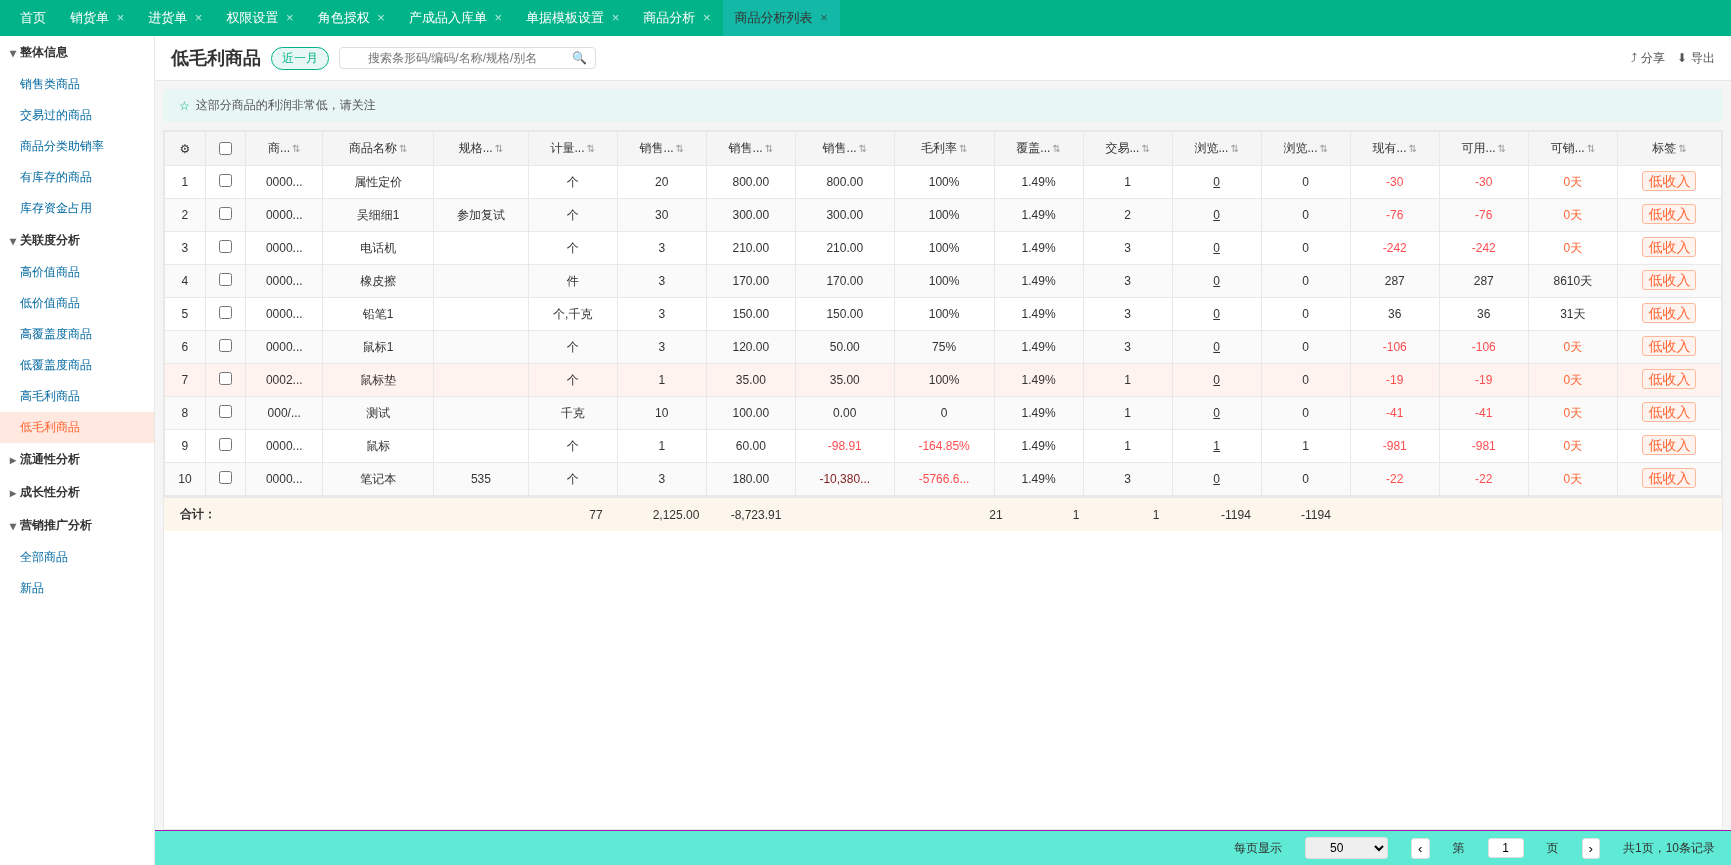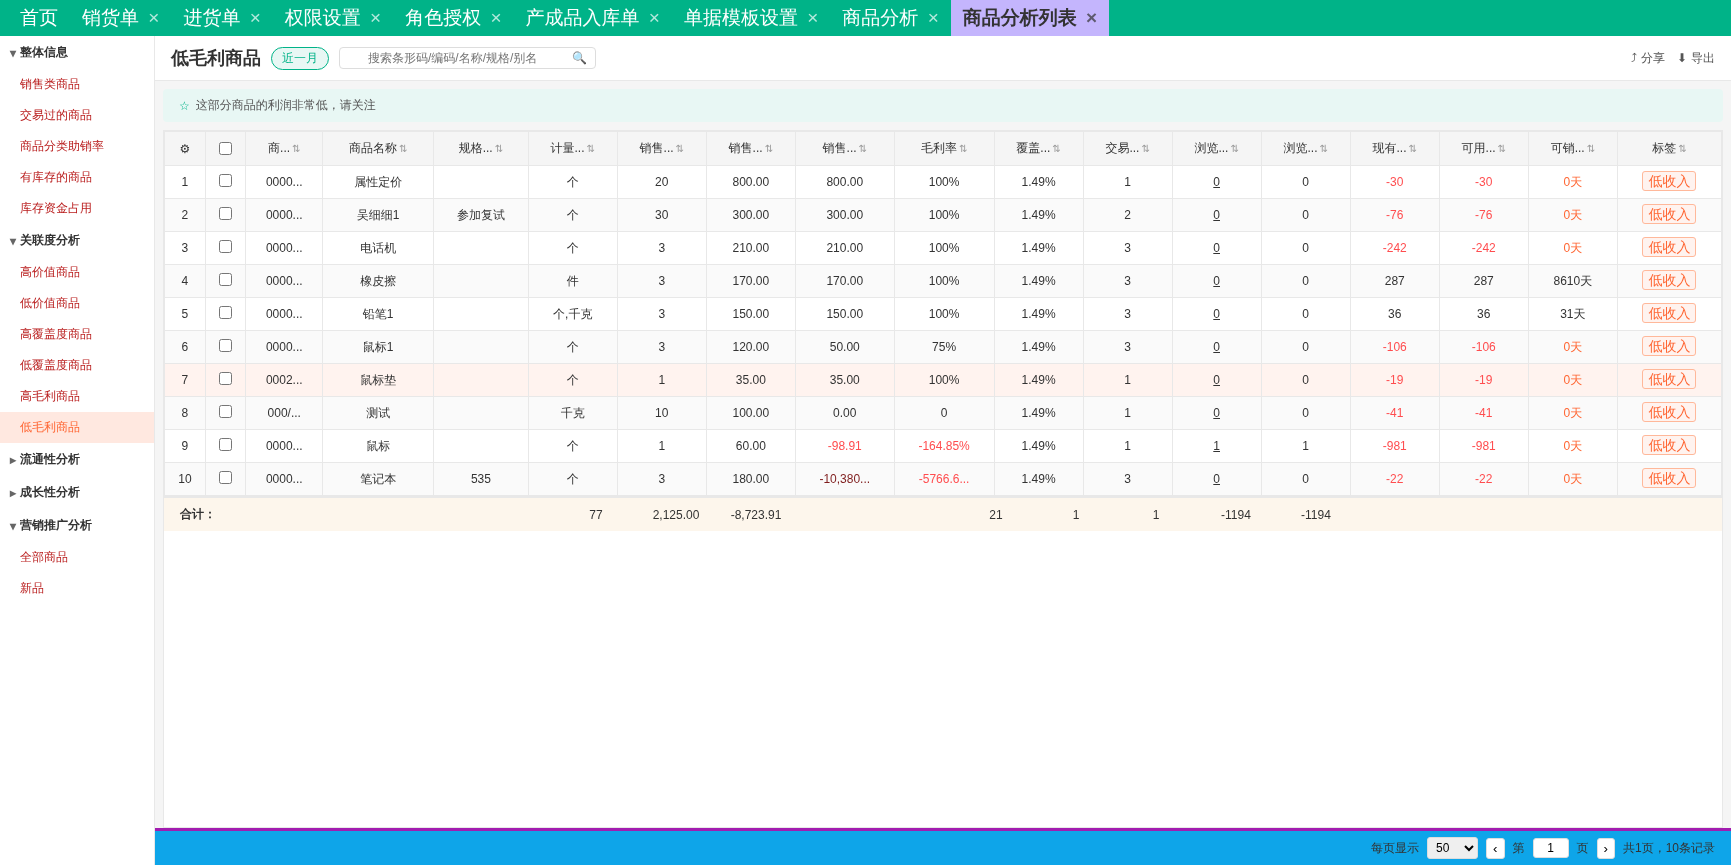--- a/index.html
+++ b/index.html
@@ -12,24 +12,24 @@
       align-items: center;
       height: 36px;
       padding: 0 8px;
     }
     .top-nav .nav-item {
       color: #fff;
       padding: 0 12px;
       height: 36px;
       line-height: 36px;
       cursor: pointer;
-      font-size: 19px;
+      font-size: 13px;
       white-space: nowrap;
     }
-    .top-nav .nav-item.active { background: #c4b5fd; color: #333; font-weight: bold; }
+    .top-nav .nav-item.active { background: #14b8a6; color: #333; }
     .top-nav .nav-item .close-x { margin-left: 4px; opacity: 0.7; }
 
     
     .main-layout {
       display: flex;
       height: calc(100vh - 36px);
     }
 
     
     .sidebar {
@@ -44,21 +44,21 @@
       align-items: center;
       padding: 8px 10px;
       color: #333;
       font-weight: bold;
       font-size: 12px;
       cursor: pointer;
     }
     .sidebar-group-header .arrow { margin-right: 4px; color: #666; }
     .sidebar-item {
       padding: 7px 10px 7px 20px;
-      color: #b91c1c;
+      color: #0369a1;
       cursor: pointer;
       font-size: 12px;
       white-space: nowrap;
     }
     .sidebar-item.active { background: #ffe8e0; color: #ff6633; }
 
     
     .content-area {
       flex: 1;
       display: flex;
@@ -211,33 +211,33 @@
     }
     .footer-cell {
       padding: 0 8px;
       min-width: 80px;
       text-align: center;
       color: #333;
     }
 
     
     .pagination-bar {
-      background: #0ea5e9;
-      border-top: 3px solid #a21caf;
+      background: #5eead4;
+      border-top: 1px solid #a21caf;
       padding: 6px 16px;
       display: flex;
       align-items: center;
       justify-content: flex-end;
-      gap: 8px;
+      gap: 23px;
       font-size: 12px;
     }
     .pagination-bar .page-size-select {
       border: 1px solid #ddd;
       border-radius: 3px;
-      padding: 2px 4px;
+      padding: 2px 20px;
       font-size: 12px;
     }
     .pagination-bar .page-btn {
       border: 1px solid #ddd;
       background: #fff;
       padding: 2px 6px;
       cursor: pointer;
       border-radius: 3px;
     }
     .page-input {

